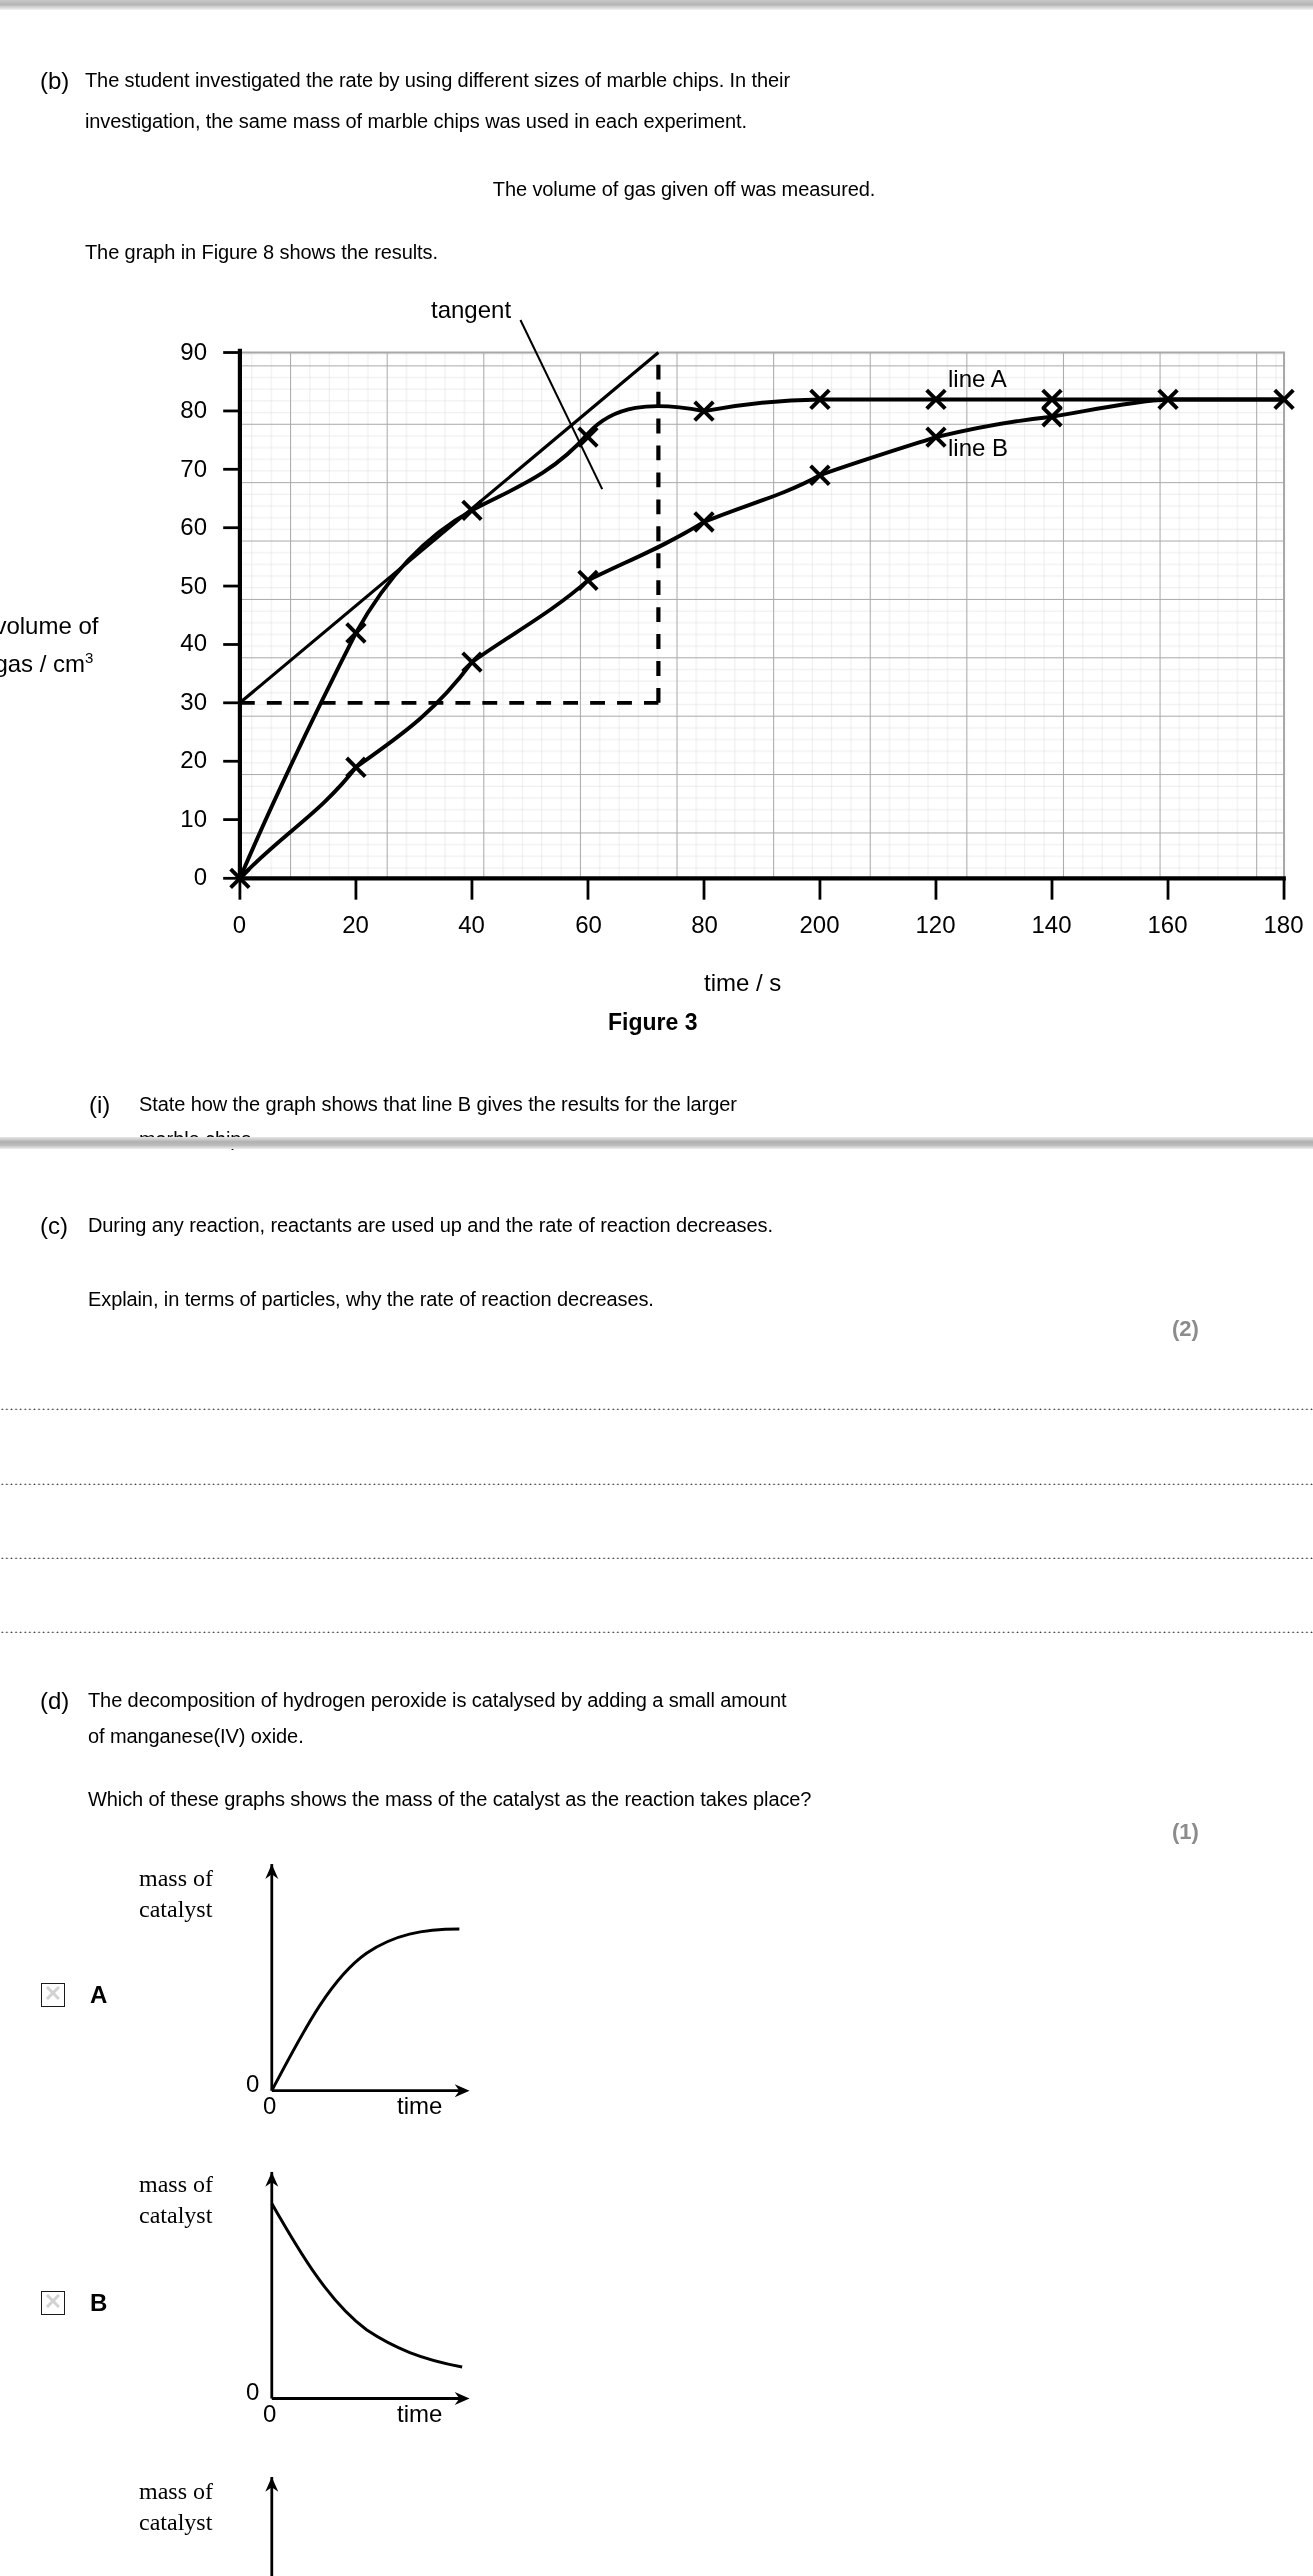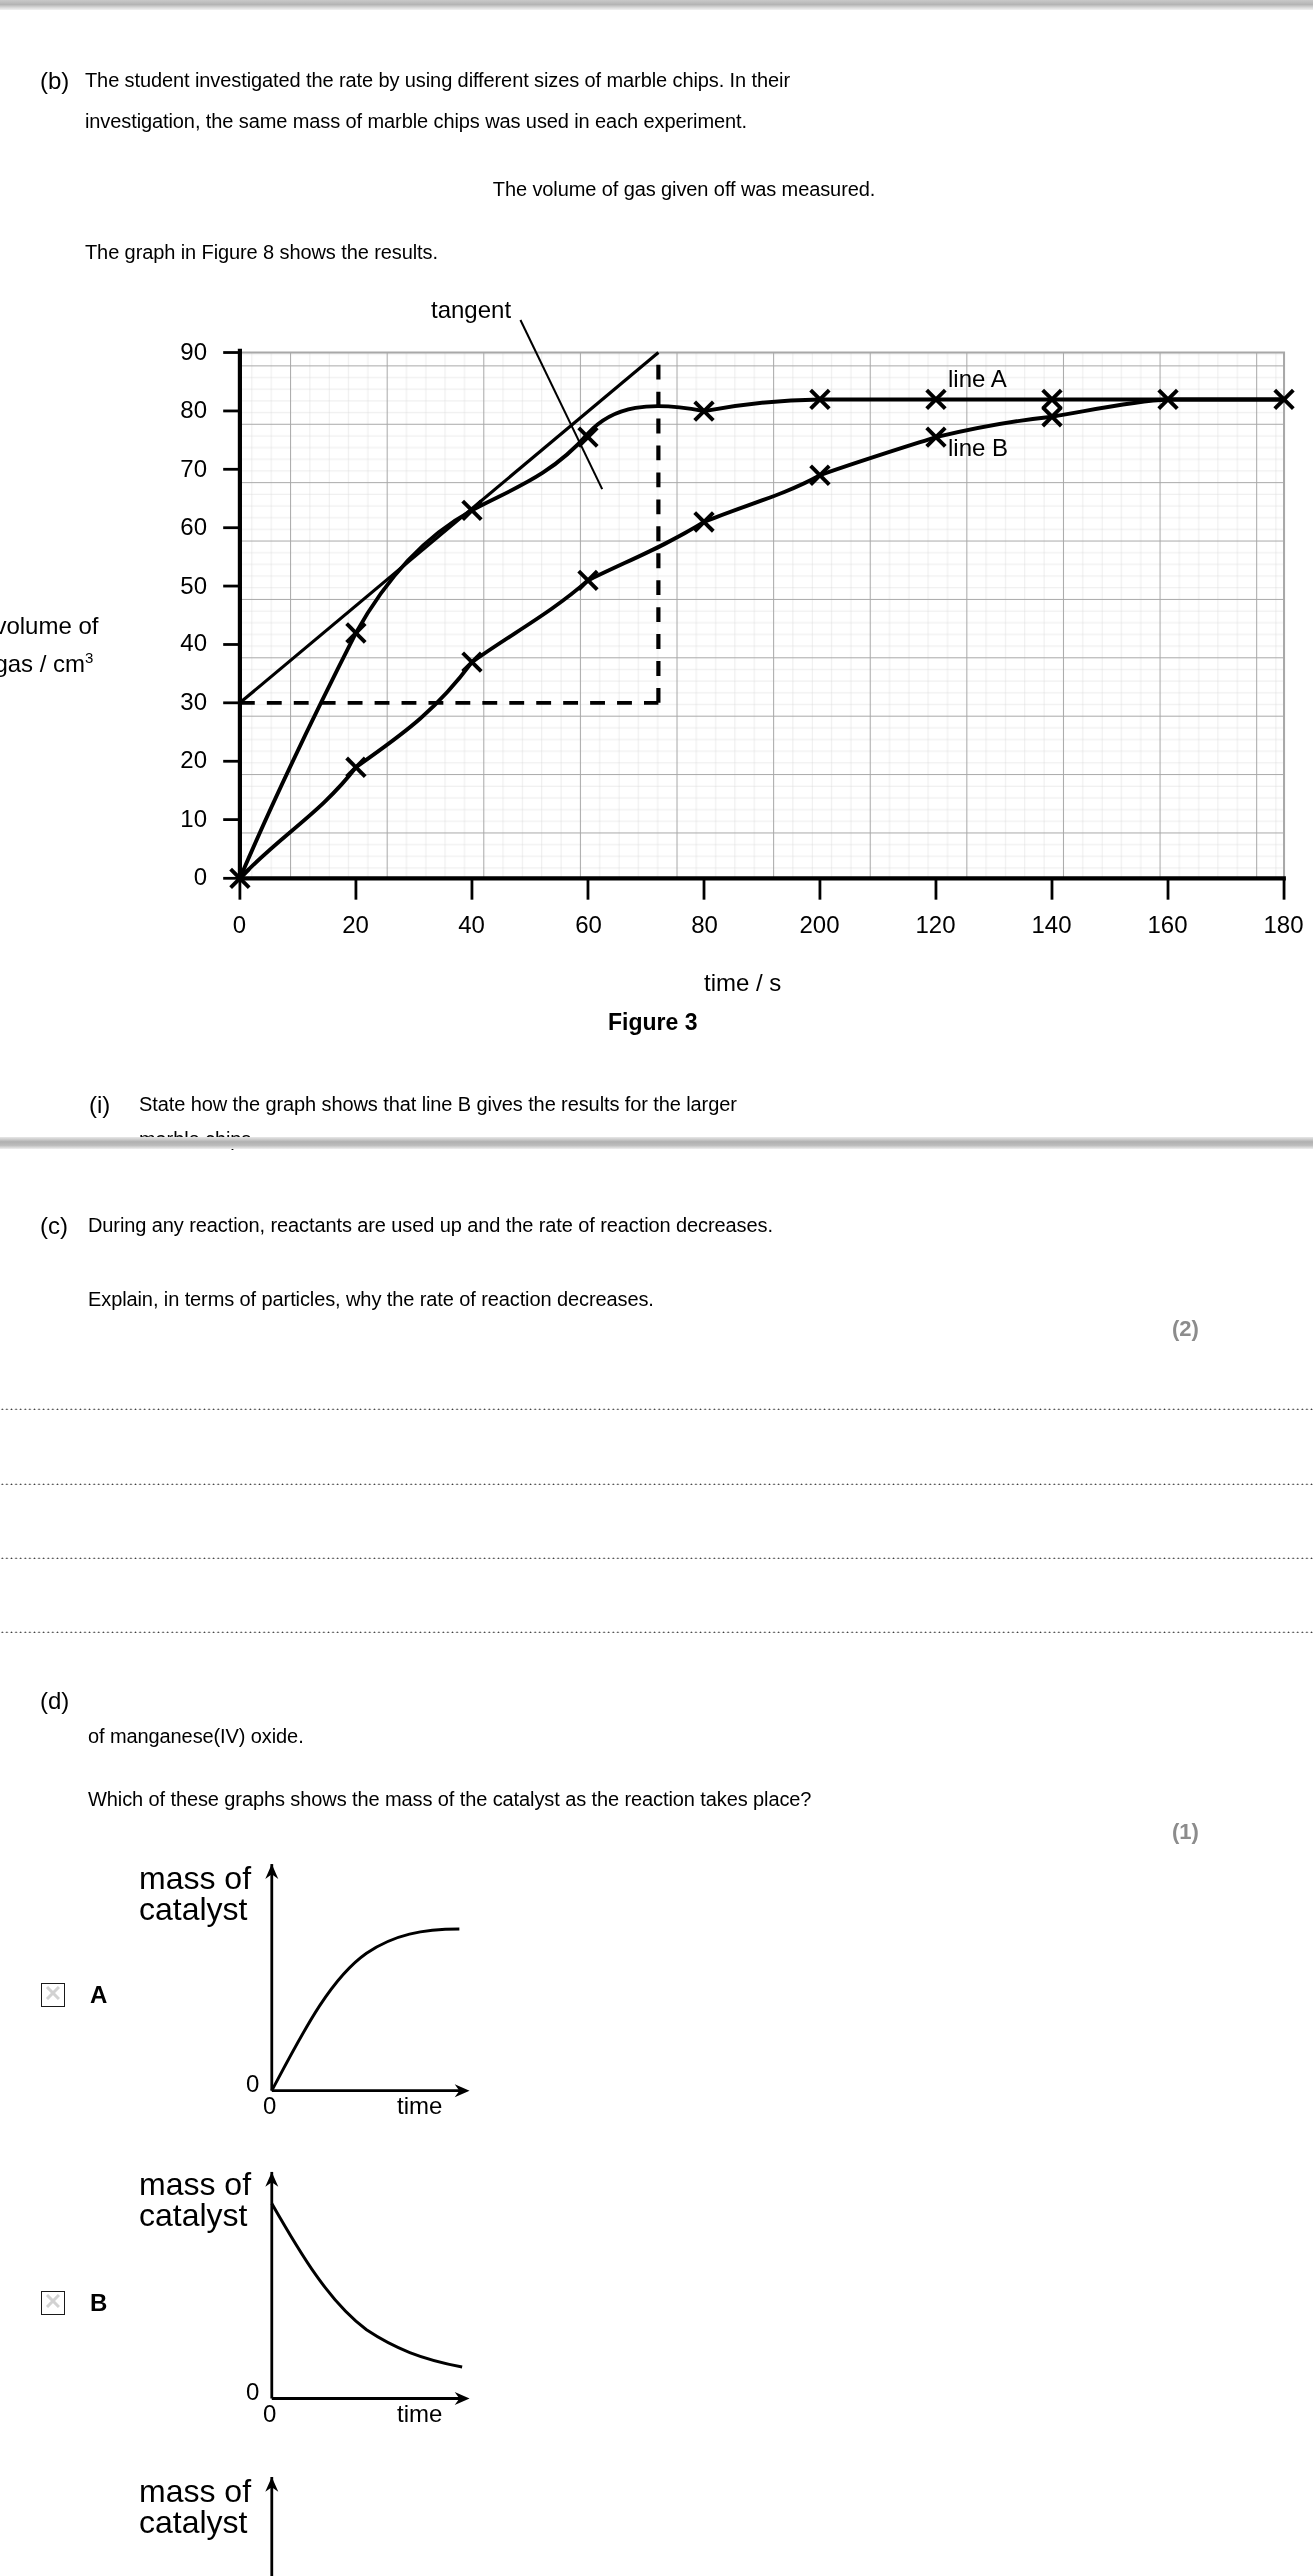--- a/index.html
+++ b/index.html
@@ -77,21 +77,21 @@
   }
   .tangent-label {
     position: absolute; left: 431px; top: 307px; font-size: 24px;
   }
   .lineA-label { position: absolute; left: 948px; top: 364px; font-size: 24px; }
   .lineB-label { position: absolute; left: 948px; top: 434px; font-size: 24px; }
 
   
   .mini { position: absolute; }
   .mini-axlabel {
-    position: absolute; font-size: 32px; line-height: 31px; width: 121px; text-align: left;
+    position: absolute; font-size: 24px; line-height: 31px; width: 121px; text-align: left; font-family: Liberation Serif, serif;
   }
   .mini-zero { position: absolute; font-size: 24px; }
   .mini-time { position: absolute; font-size: 24px; }
   .optbox {
     position: absolute; width: 24px; height: 24px;
     border: 1.9px solid #1a1a1a; background: #ffffff;
   }
   .optbox .x {
     position: absolute; inset: 0;
     color: #d2d2d2; font-size: 22px; line-height: 20.4px; text-align: center; font-weight: bold;
@@ -303,20 +303,21 @@
   <div class="qtext" style="left:88px; top:1208px; width:1198px;">During any reaction, reactants are used up and the rate of reaction decreases.</div>
   <div class="qtext" style="left:88px; top:1282px; width:1198px;">Explain, in terms of particles, why the rate of reaction decreases.</div>
   <div class="marks" style="left:1172px; top:1316px;">(2)</div>
 
   <div class="dotline" style="top:1407px;"></div>
   <div class="dotline" style="top:1482px;"></div>
   <div class="dotline" style="top:1556px;"></div>
   <div class="dotline" style="top:1630px;"></div>
 
   <div class="qlabel" style="left:40px; top:1683px;">(d)</div>
+  <div class="qtext" style="left:88px; top:1683px; width:1198px;">The decomposition of hydrogen peroxide is catalysed by adding a small amount</div>
   <div class="qtext" style="left:88px; top:1719px; width:1198px;">of manganese(IV) oxide.</div>
   <div class="qtext" style="left:88px; top:1782px; width:1198px;">Which of these graphs shows the mass of the catalyst as the reaction takes place?</div>
   <div class="marks" style="left:1172px; top:1819px;">(1)</div>
 
   <div class="optbox" style="left:41px; top:1983px;">
     <span class="x">✕</span>
   </div>
   <div class="optletter" style="left:90px; top:1981px;">A</div>
 
   <div class="mini" style="left:139px; top:1849px; width:390px; height:279px;">

